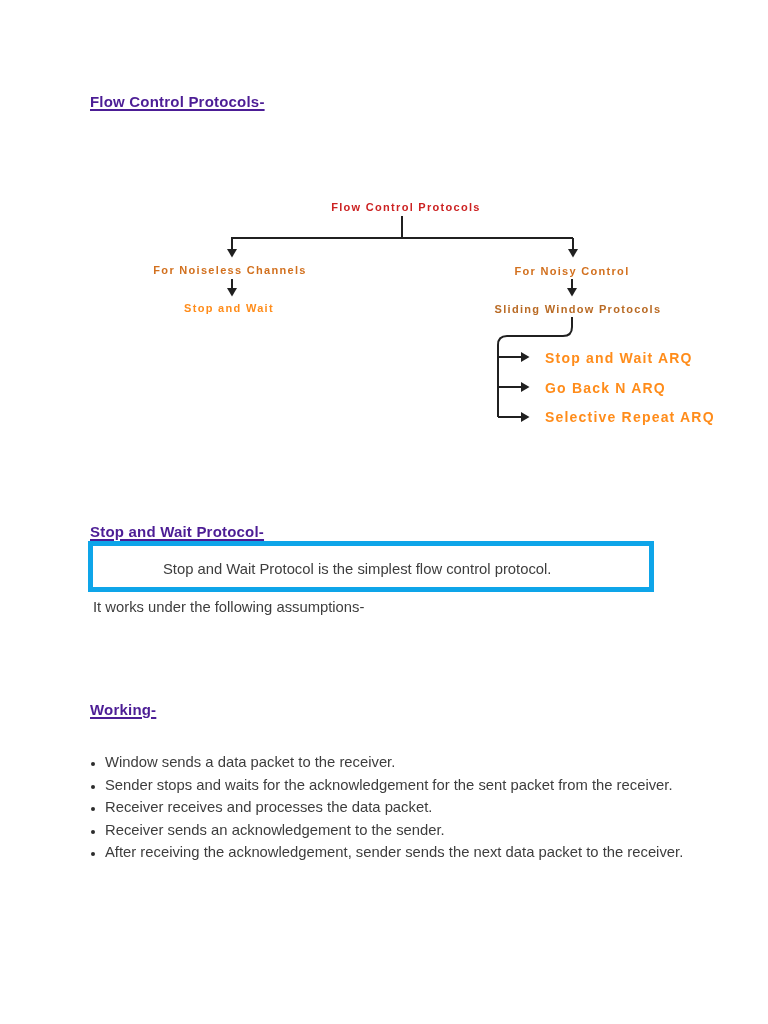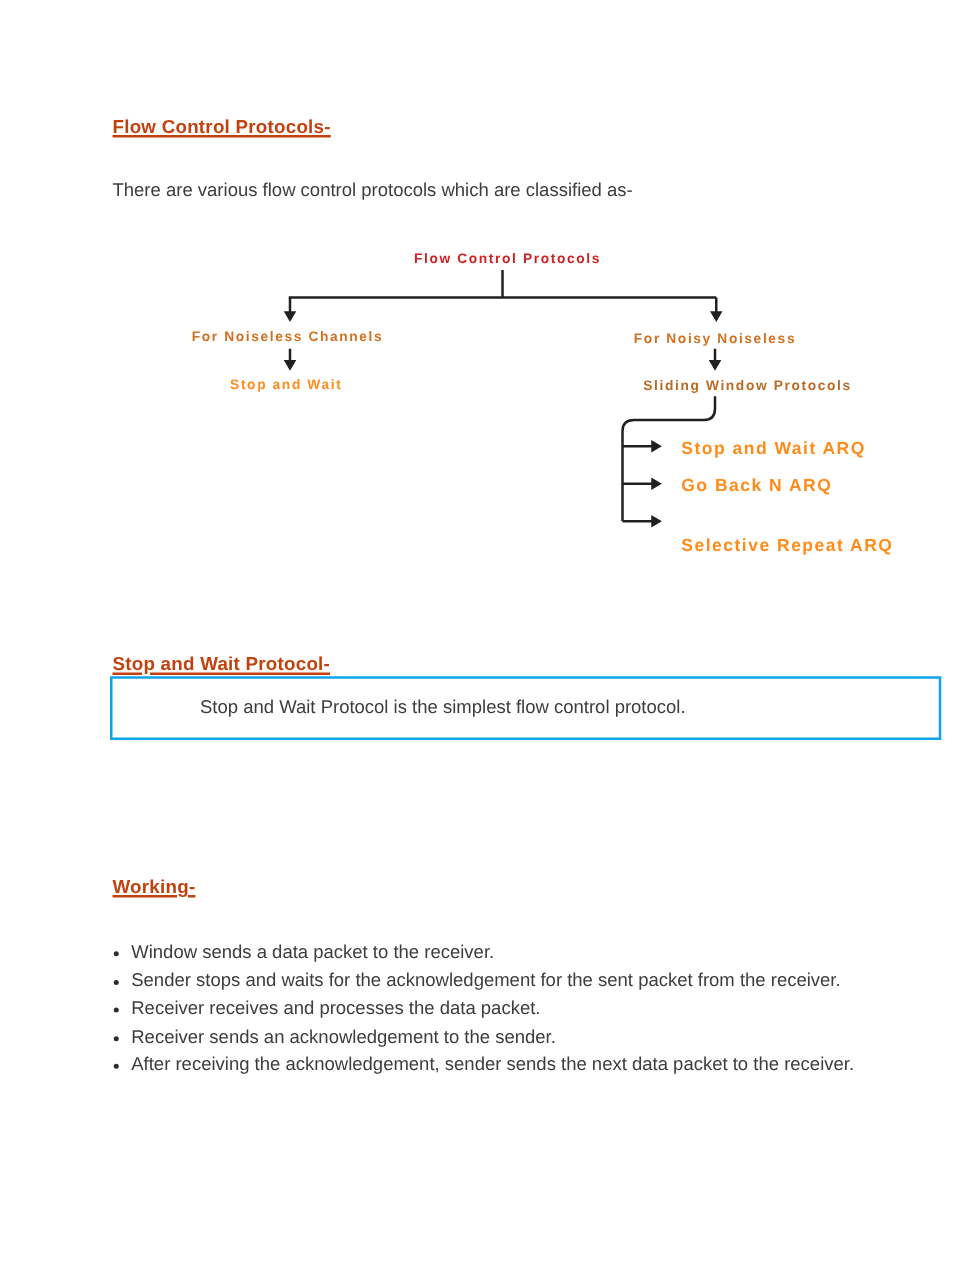--- a/index.html
+++ b/index.html
@@ -3,45 +3,45 @@
 <meta charset="utf-8">
 <style>
   html,body { margin:0; padding:0; background:#ffffff; }
   .page {
     position:relative; width:768px; height:1024px; background:#ffffff;
     font-family:"Liberation Sans","DejaVu Sans",sans-serif; color:#3d3d3d;
     overflow:hidden;
   }
   .abs { position:absolute; white-space:nowrap; }
   .heading {
-    font-weight:bold; color:#c2410c; text-decoration:underline;
+    font-weight:bold; color:#4c1d95; text-decoration:underline;
     text-decoration-thickness:1.5px; text-underline-offset:2px;
     font-size:15px; letter-spacing:0.2px;
   }
   .body-text { font-size:14.8px; color:#3d3d3d; }
 
   
   .diagram-label {
     position:absolute; font-weight:bold; white-space:nowrap;
     font-size:11px; letter-spacing:1.3px; line-height:14px;
   }
   .centered { transform:translateX(-50%); }
   .lbl-root   { color:#cc2222; }
   .lbl-branch { color:#d2701e; }
-  .lbl-group  { color:#b96a24;margin-left:20px; }
+  .lbl-group  { color:#b96a24; }
   .lbl-leaf   { color:#ff8c1a; }
   .arq { font-size:14px; letter-spacing:1.2px; }
   svg.connectors { position:absolute; left:0; top:0; pointer-events:none; }
   svg.connectors path { stroke:#202020; stroke-width:2; fill:none; }
   svg.connectors marker path { stroke:none; fill:#202020; }
 
   
   .def-box {
-    position:absolute; left:88px; top:541px; width:665px; height:51px;
-    border:2px solid #0ea5e9; box-sizing:border-box;
+    position:absolute; left:88px; top:541px; width:566px; height:51px;
+    border:5px solid #0ea5e9; box-sizing:border-box;
   }
   .def-box .def-text {
     position:absolute; left:70px; top:15px; white-space:nowrap;
     font-size:14.8px; color:#3d3d3d;
   }
 
   
   ul.blist { margin:0; padding-left:25px; list-style:disc; color:#2c2c2c; }
   ul.blist li { color:#3d3d3d; }
   ul.blist li::marker { color:#2c2c2c; font-size:12px; }
@@ -50,21 +50,20 @@
   .list-working { position:absolute; left:80px; top:752px; width:585px; }
   .list-working li { font-size:14.8px; line-height:20.5px; margin-bottom:2px; }
 </style>
 </head>
 <body>
 
 <div class="page">
 
   <div class="abs heading" style="left:90px; top:93px;">Flow Control Protocols-</div>
 
-  <div class="abs body-text" style="left:90px; top:145px;">There are various flow control protocols which are classified as-</div>
 
   <div>
     <svg class="connectors" width="768" height="440" viewBox="0 0 768 440">
       <defs>
         <marker id="ah" markerUnits="userSpaceOnUse" markerWidth="12" markerHeight="12" refX="2" refY="5" orient="auto">
           <path d="M0,0 L8.5,5 L0,10 Z"></path>
         </marker>
       </defs>
       <path d="M402 216 L402 238"></path>
       <path d="M231 238 L573 238"></path>
@@ -74,34 +73,35 @@
       <path d="M572 279 L572 290" marker-end="url(#ah)"></path>
       <path d="M572 317 L572 327 Q572 336 563 336 L507 336 Q498 336 498 345 L498 417"></path>
       <path d="M498 357 L523 357" marker-end="url(#ah)"></path>
       <path d="M498 387 L523 387" marker-end="url(#ah)"></path>
       <path d="M498 417 L523 417" marker-end="url(#ah)"></path>
     </svg>
 
     <div class="diagram-label lbl-root centered" style="left:406px; top:200px;">Flow Control Protocols</div>
     <div class="diagram-label lbl-branch centered" style="left:230px; top:263px;">For Noiseless Channels</div>
     <div class="diagram-label lbl-leaf centered" style="left:229px; top:301px;">Stop and Wait</div>
-    <div class="diagram-label lbl-branch centered" style="left:572px; top:264px;">For Noisy Noiseless</div>
+    <div class="diagram-label lbl-branch centered" style="left:572px; top:264px;">For Noisy Control</div>
     <div class="diagram-label lbl-group centered" style="left:578px; top:302px;">Sliding Window Protocols</div>
     <div class="diagram-label lbl-leaf arq" style="left:545px; top:351px;">Stop and Wait ARQ</div>
     <div class="diagram-label lbl-leaf arq" style="left:545px; top:381px;">Go Back N ARQ</div>
-    <div class="diagram-label lbl-leaf arq" style="left:545px; top:429px;">Selective Repeat ARQ</div>
+    <div class="diagram-label lbl-leaf arq" style="left:545px; top:410px;">Selective Repeat ARQ</div>
   </div>
 
 
   <div class="abs heading" style="left:90px; top:523px;">Stop and Wait Protocol-</div>
 
   <div class="def-box">
     <div class="def-text">Stop and Wait Protocol is the simplest flow control protocol.</div>
   </div>
 
+  <div class="abs body-text" style="left:93px; top:599px;">It works under the following assumptions-</div>
 
 
   <div class="abs heading" style="left:90px; top:701px;">Working-</div>
 
 
   <ul class="blist list-working">
     <li>Window sends a data packet to the receiver.</li>
     <li>Sender stops and waits for the acknowledgement for the sent packet from the receiver.</li>
     <li>Receiver receives and processes the data packet.</li>
     <li>Receiver sends an acknowledgement to the sender.</li>

